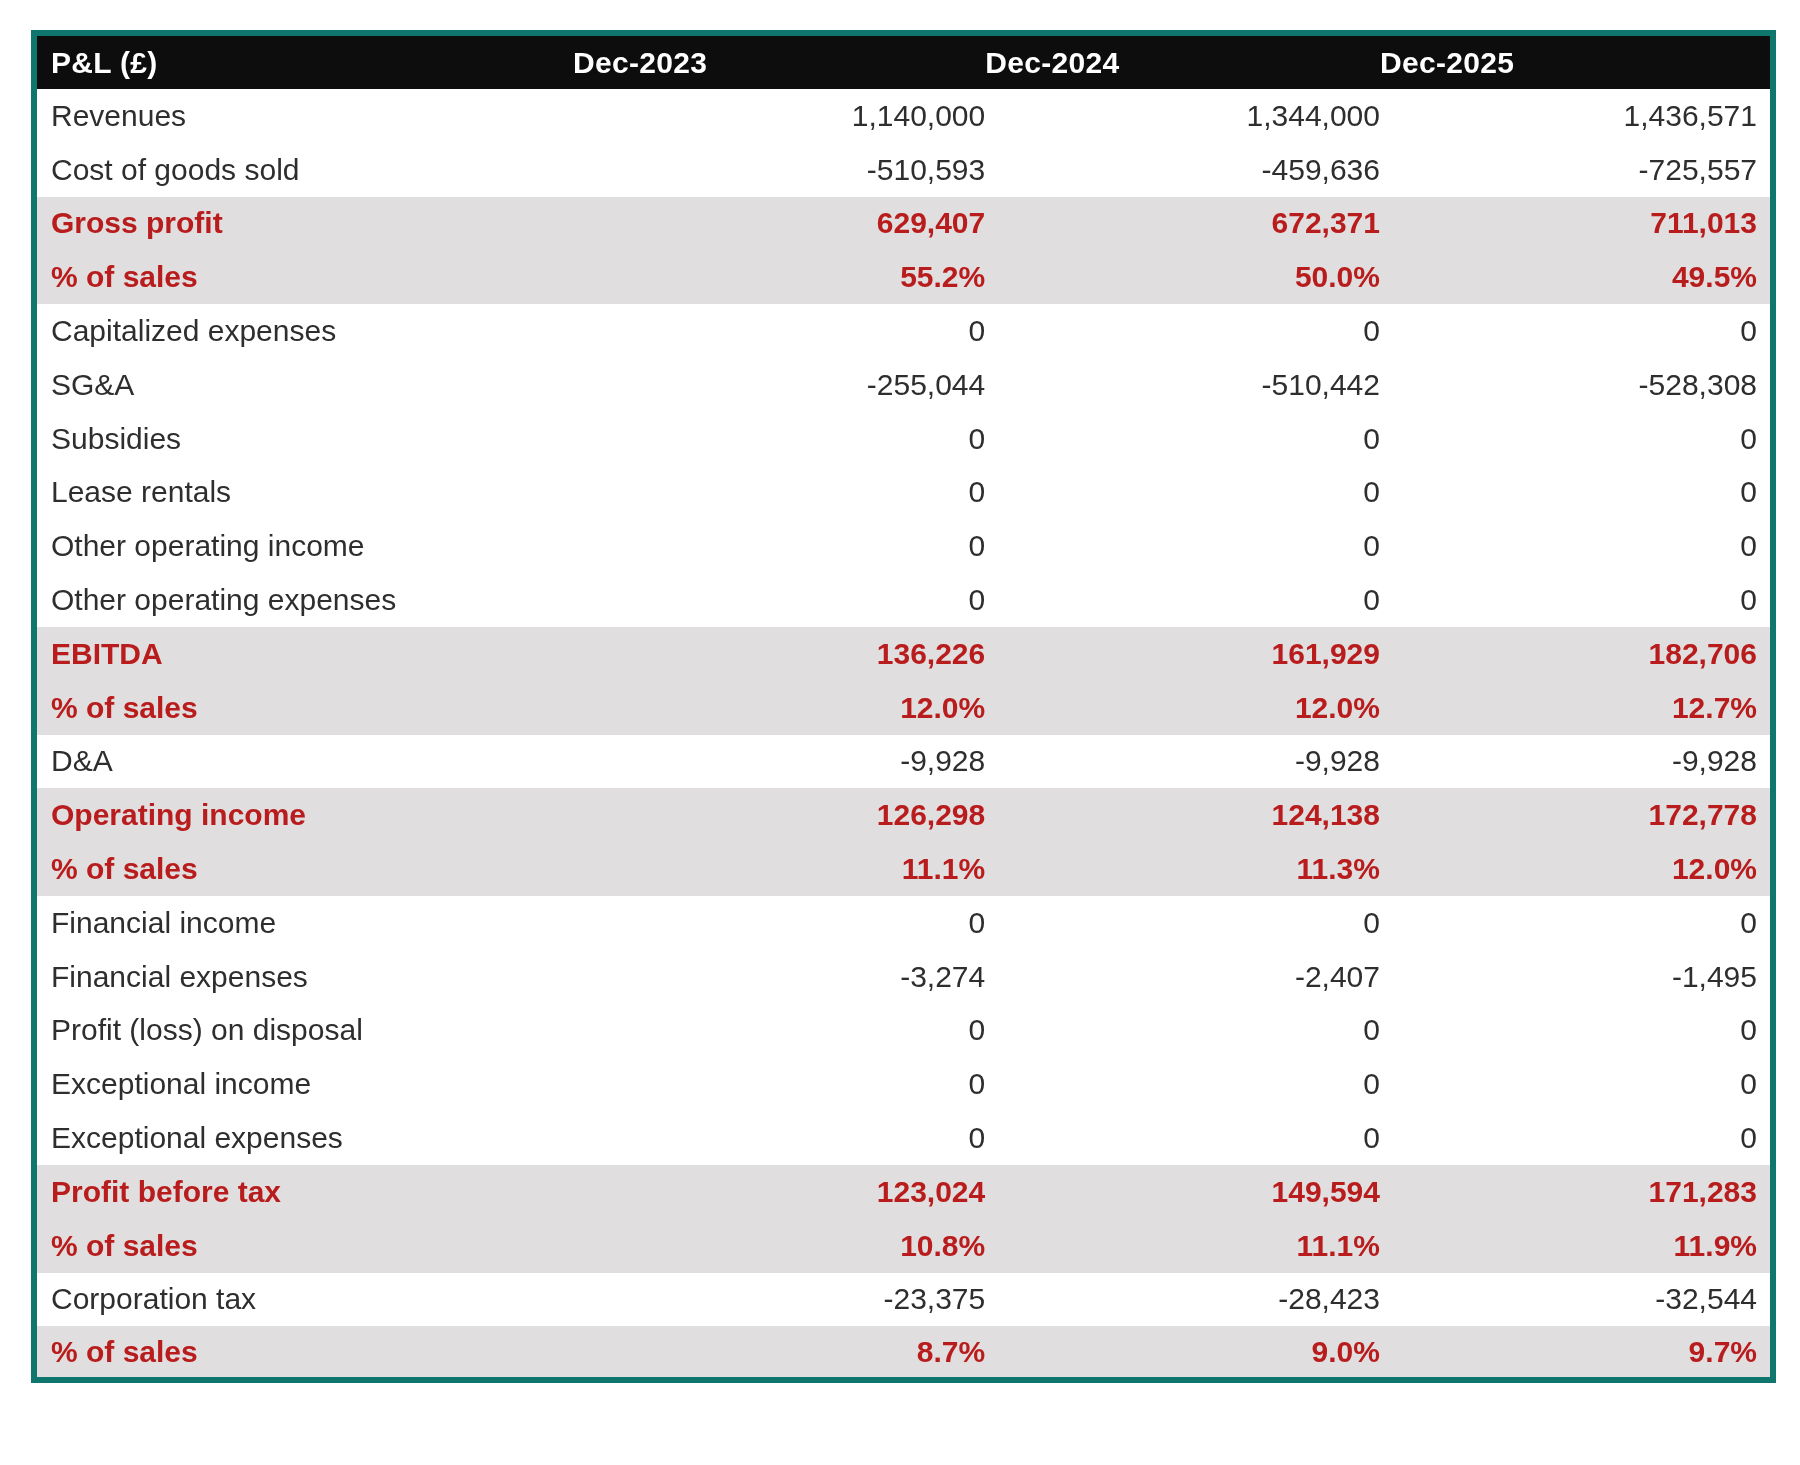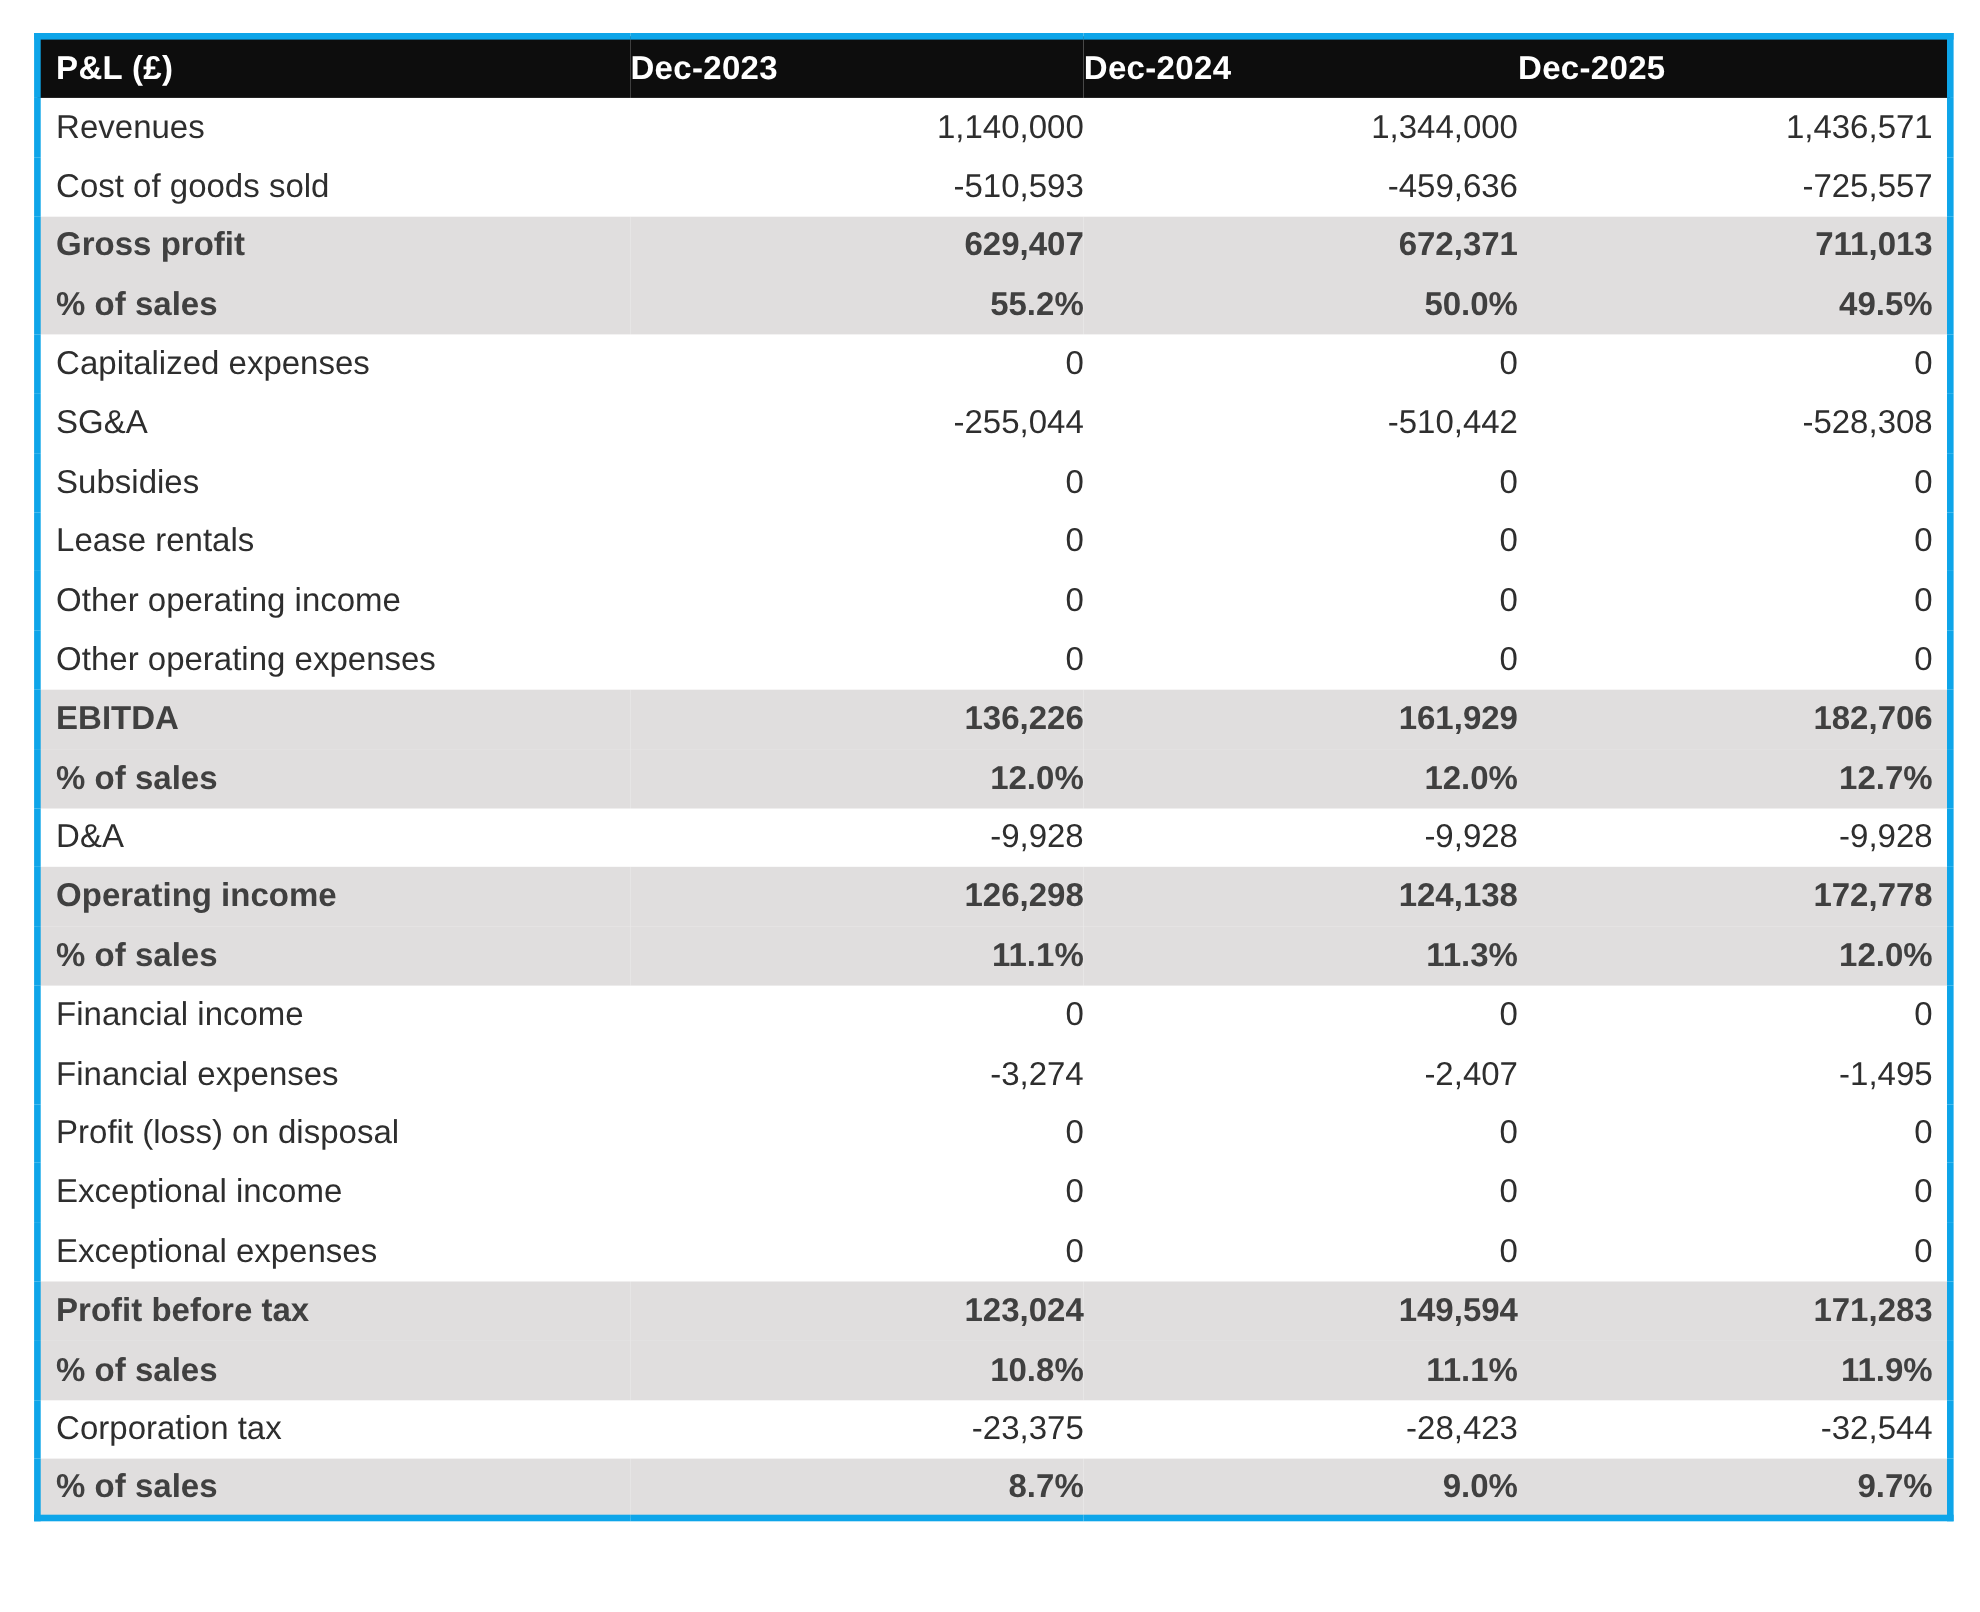--- a/index.html
+++ b/index.html
@@ -10,21 +10,21 @@
   .page {
     width: 1800px;
     height: 1465px;
     background: #ffffff;
     padding: 30px 24px 22px 31px;
   }
   table.pnl {
     width: 1745px;
     border-collapse: collapse;
     table-layout: fixed;
-    border: 6px solid #0ea5e9;
+    border: 6px solid #0f766e;
   }
   col.c-label { width: 31%; }
   col.c-y1 { width: 23.7%; }
   col.c-y2 { width: 22.7%; }
   col.c-y3 { width: 22.6%; }
   thead th {
     background: #0d0d0d;
     color: #ffffff;
     height: 56px;
     font-size: 30px;
@@ -41,21 +41,21 @@
     color: #2e2e2e;
     vertical-align: middle;
     white-space: nowrap;
   }
   tbody td.label { text-align: left; padding-left: 14px; }
   tbody td.num { text-align: right; }
   tbody td.last { padding-right: 13px; }
   tbody tr.subtotal td {
     background: #e0dede;
     font-weight: 700;
-    color: #404040;
+    color: #b91c1c;
   }
 </style>
 </head>
 <body>
 
 <div class="page">
   <table class="pnl">
     <colgroup>
       <col class="c-label">
       <col class="c-y1">

